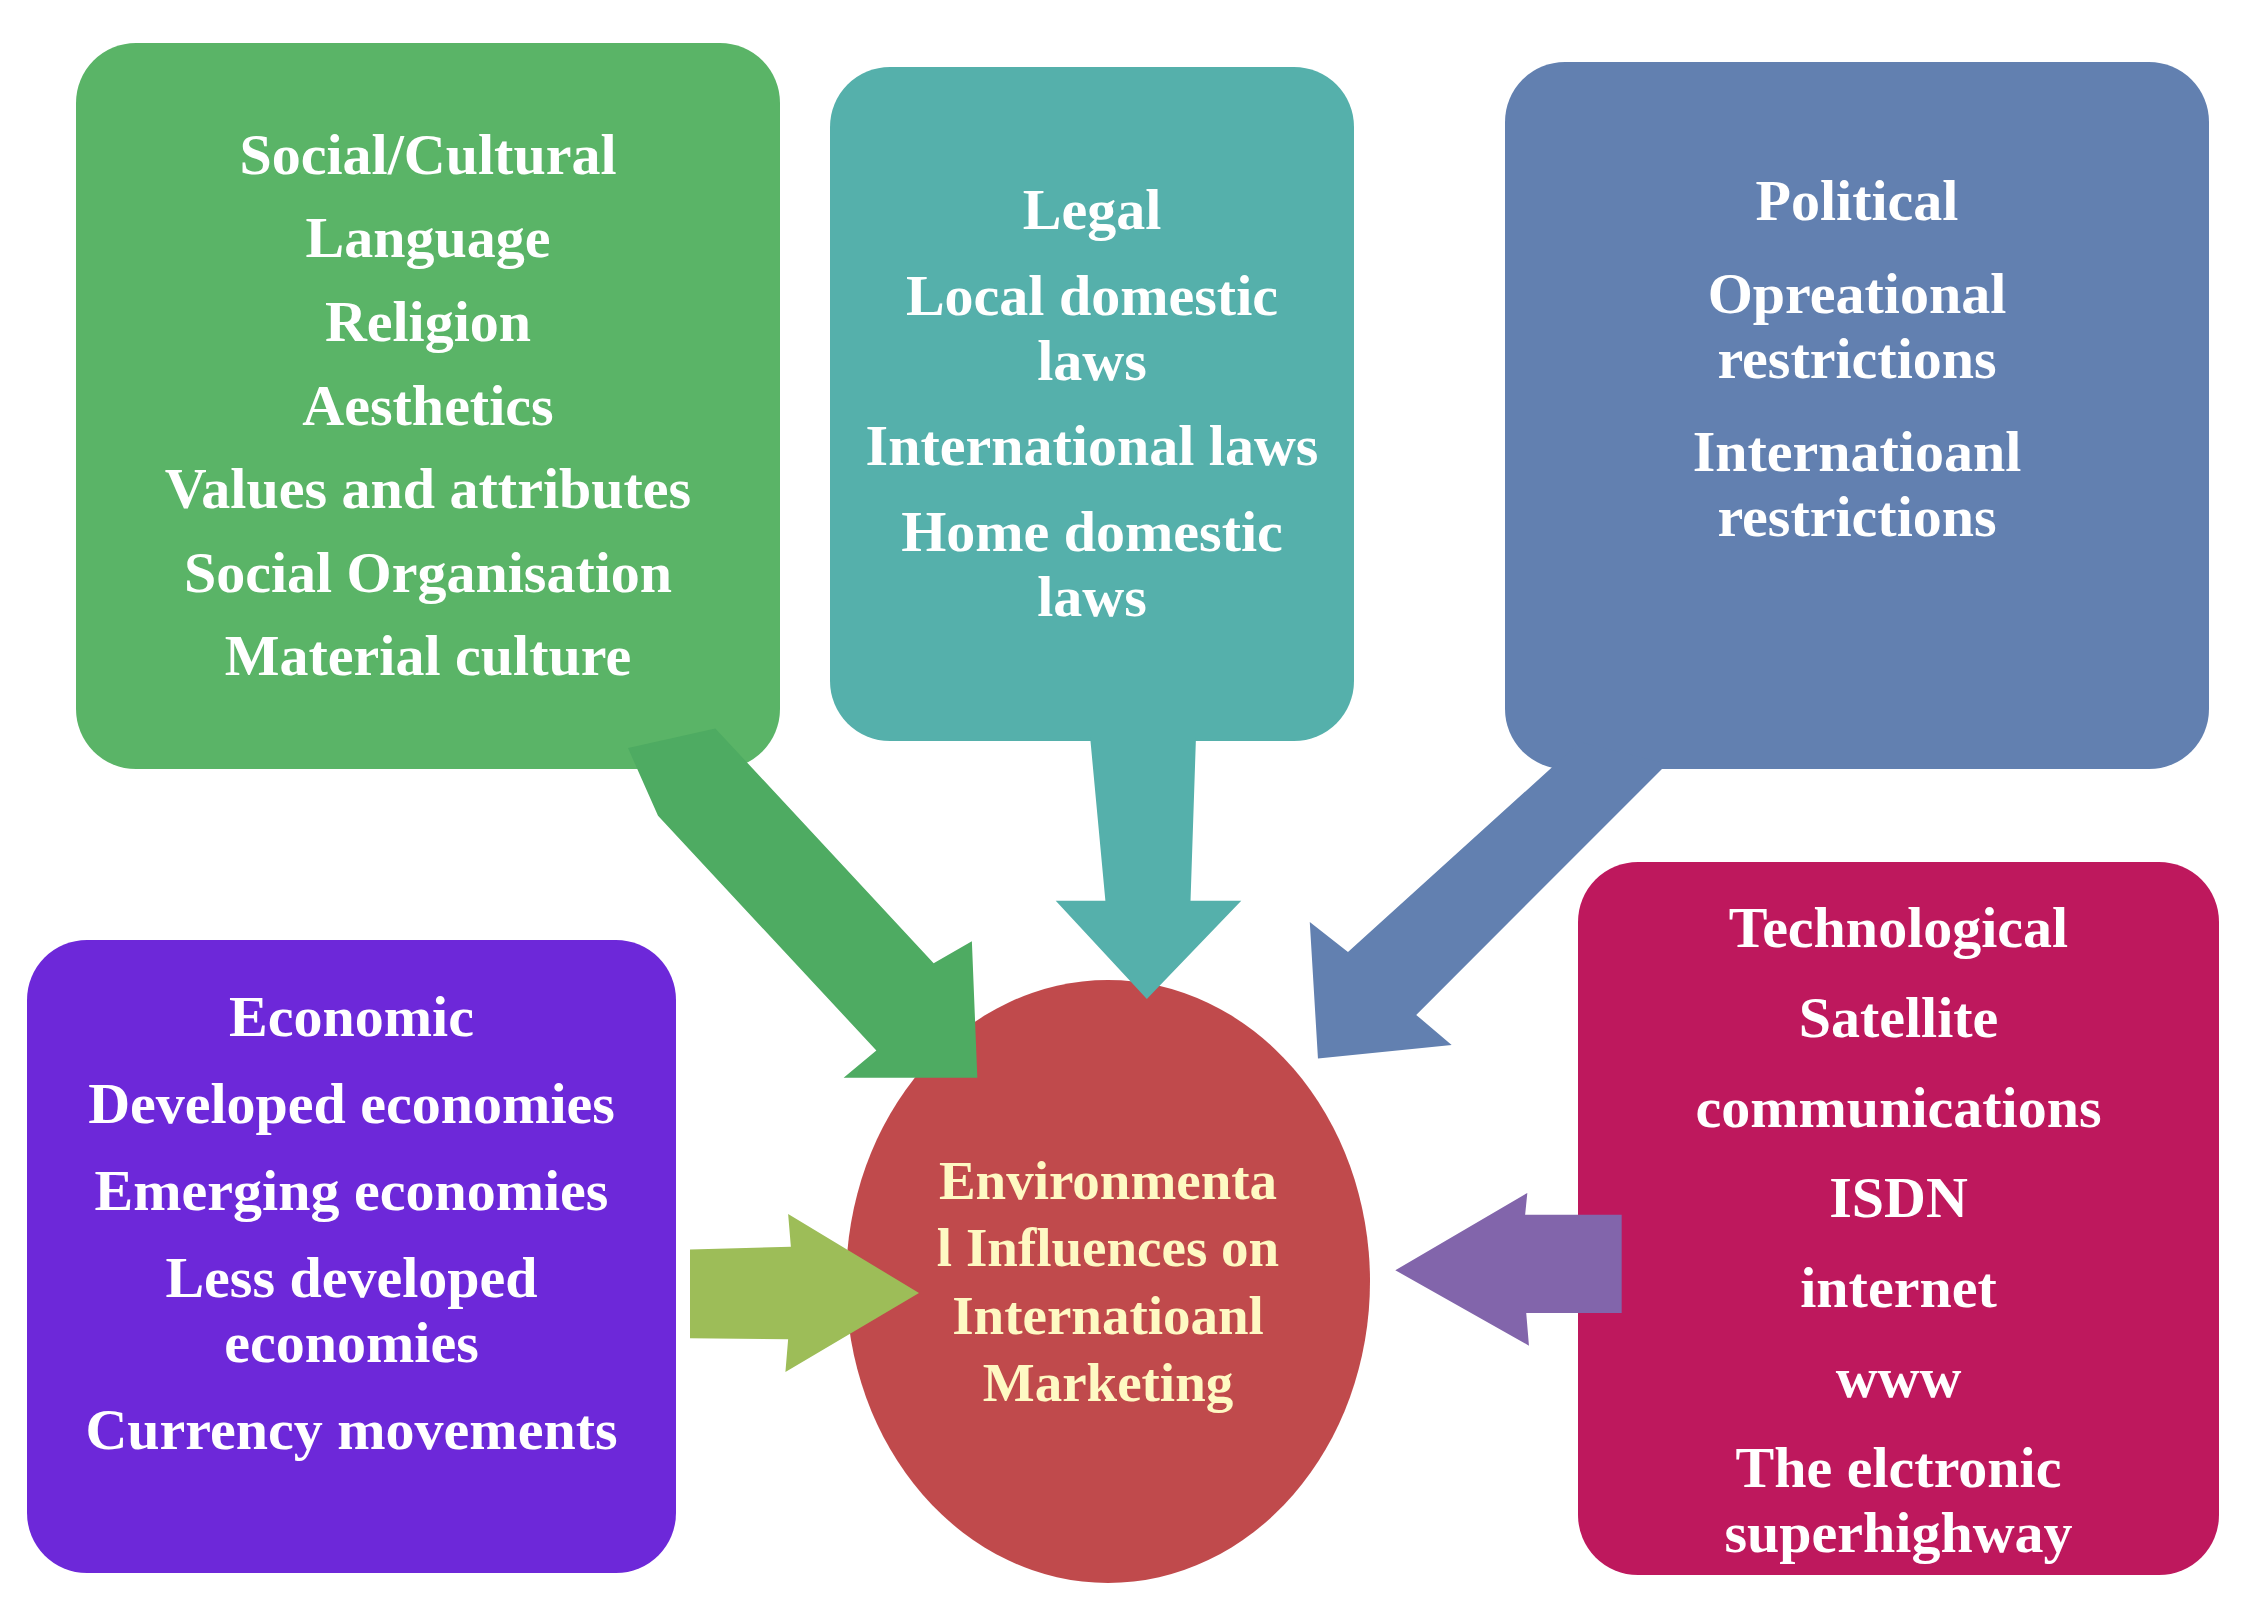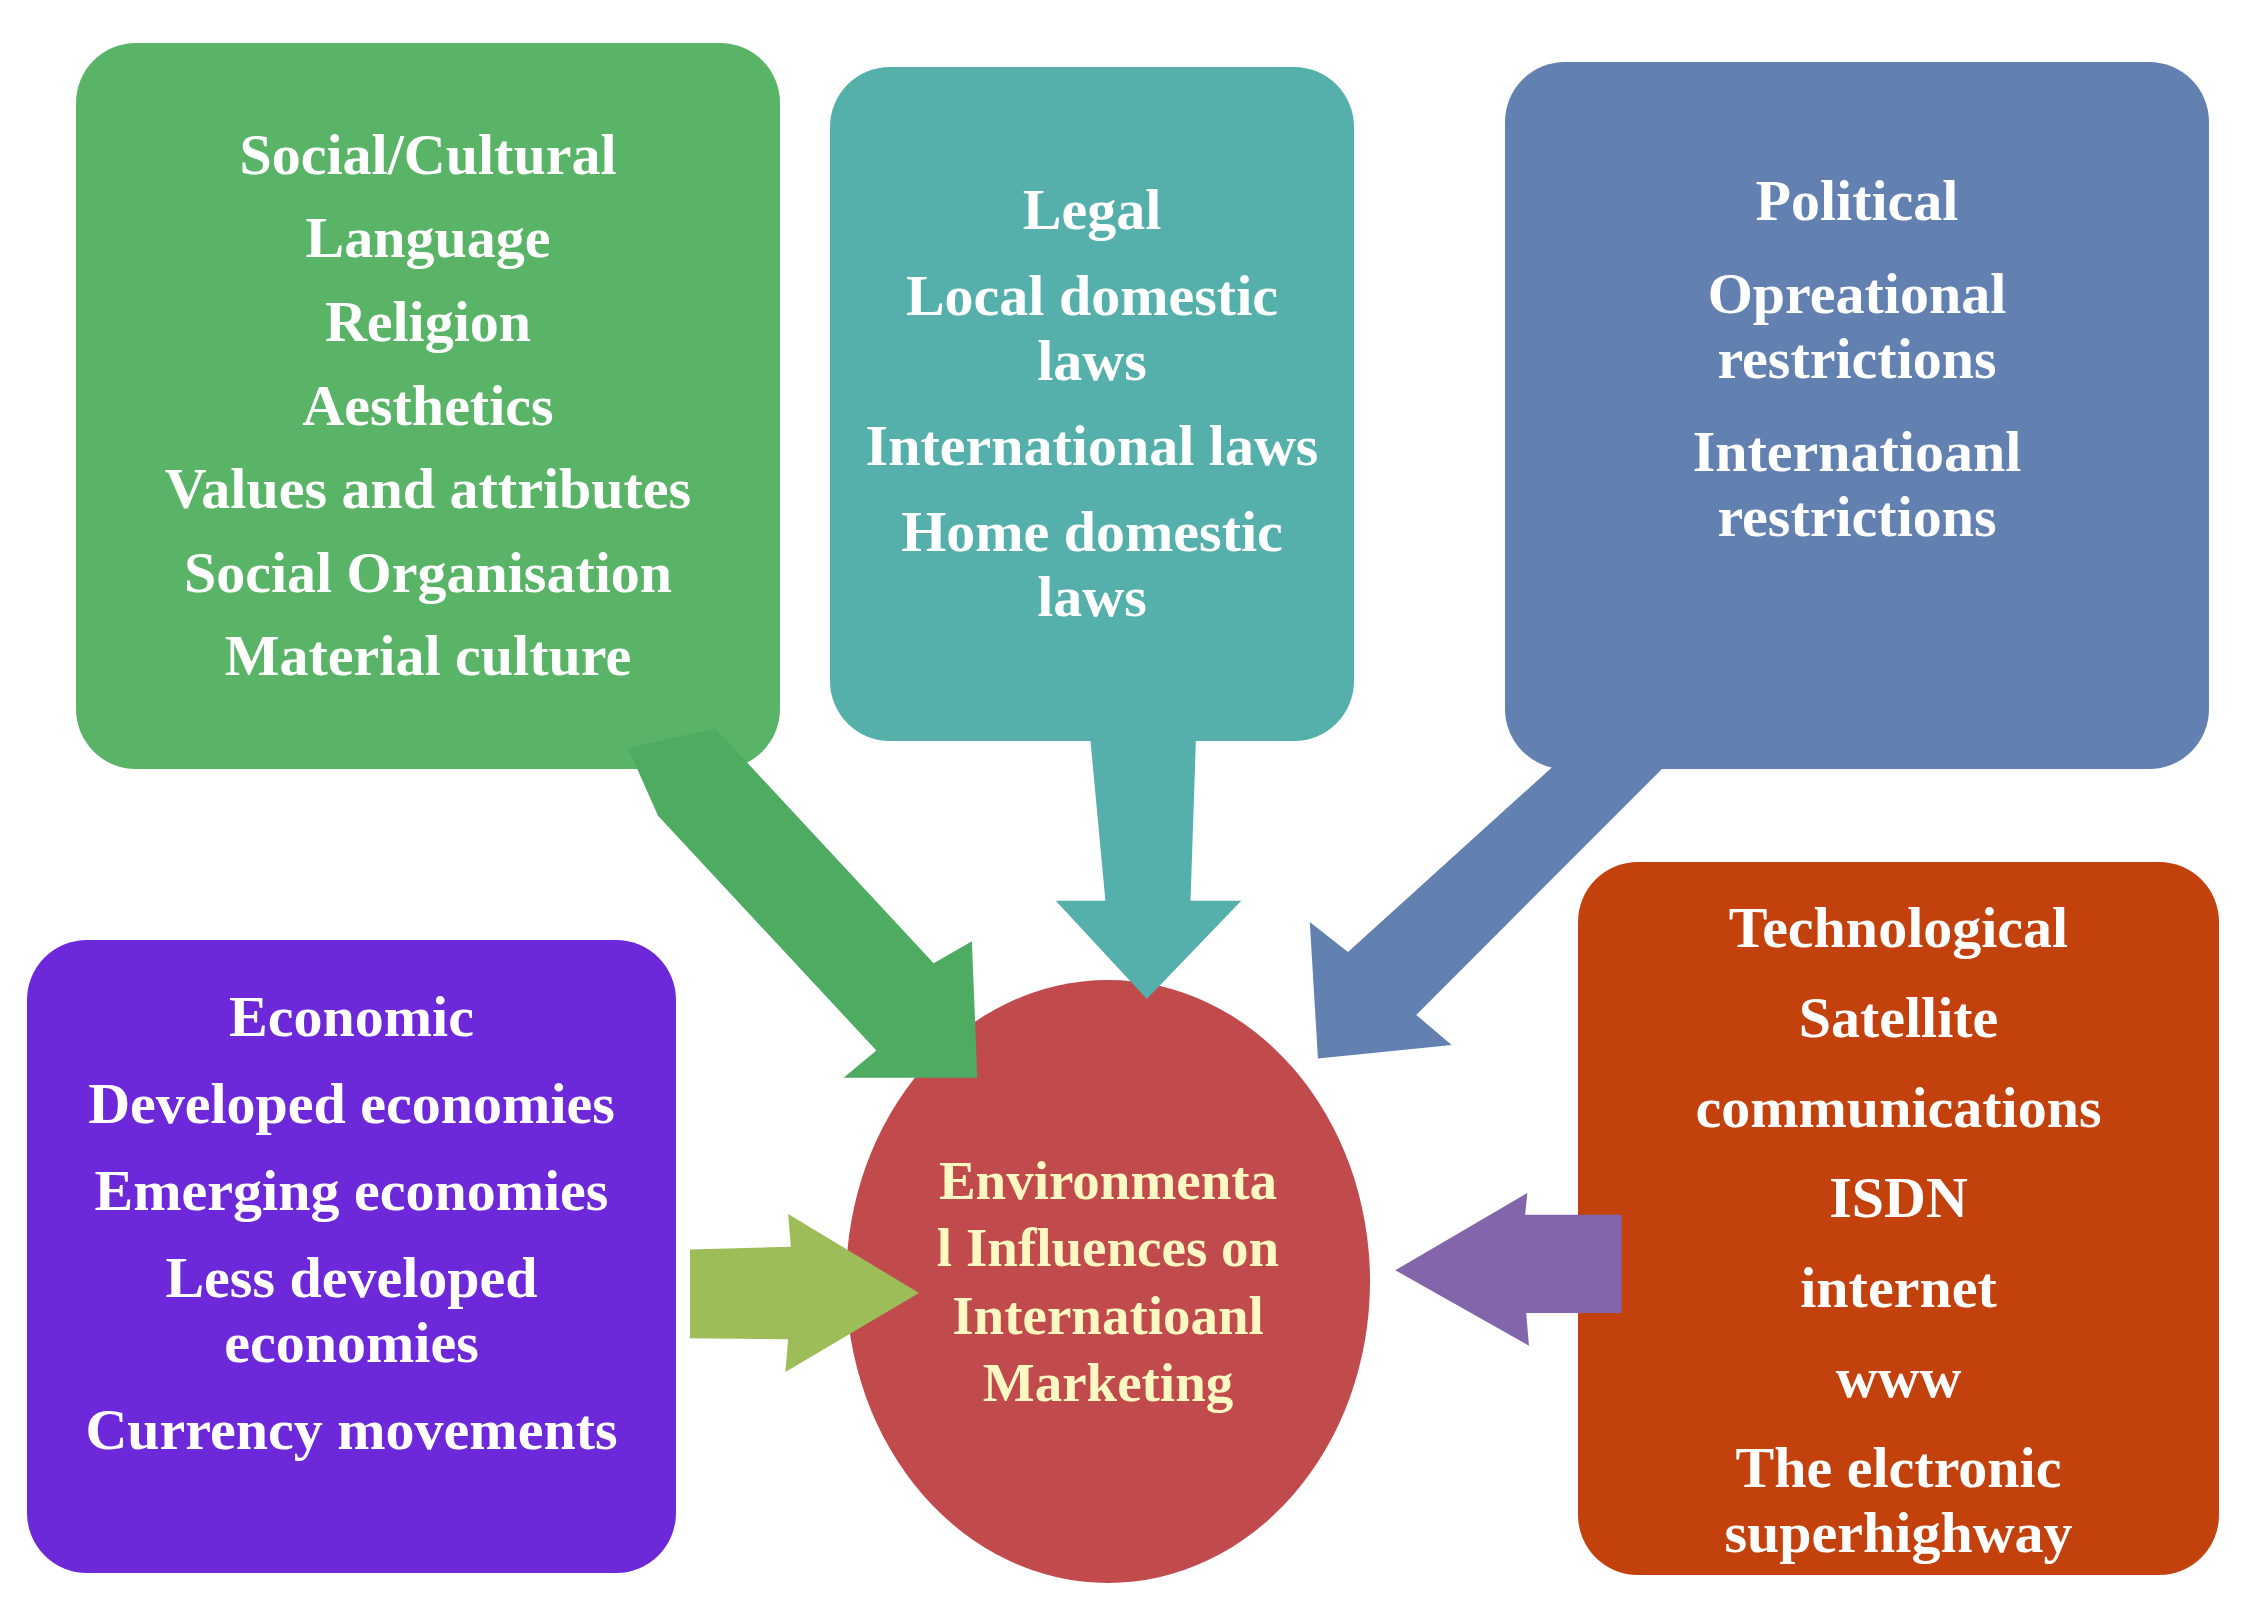--- a/index.html
+++ b/index.html
@@ -74,21 +74,21 @@
     background: #6d28d9;
     font-size: 58px;
     justify-content: flex-start;
     padding-top: 34px;
   }
   #box-economic .line { margin: 11px 0; }
 
   #box-technological {
     left: 1578px; top: 862px;
     width: 641px; height: 713px;
-    background: #c2410c;
+    background: #be185d;
     font-size: 58px;
     justify-content: flex-start;
     padding-top: 21px;
   }
   #box-technological .line { margin: 12.6px 0; }
 
   
   #center-node {
     position: absolute;
     left: 846px; top: 980px;

